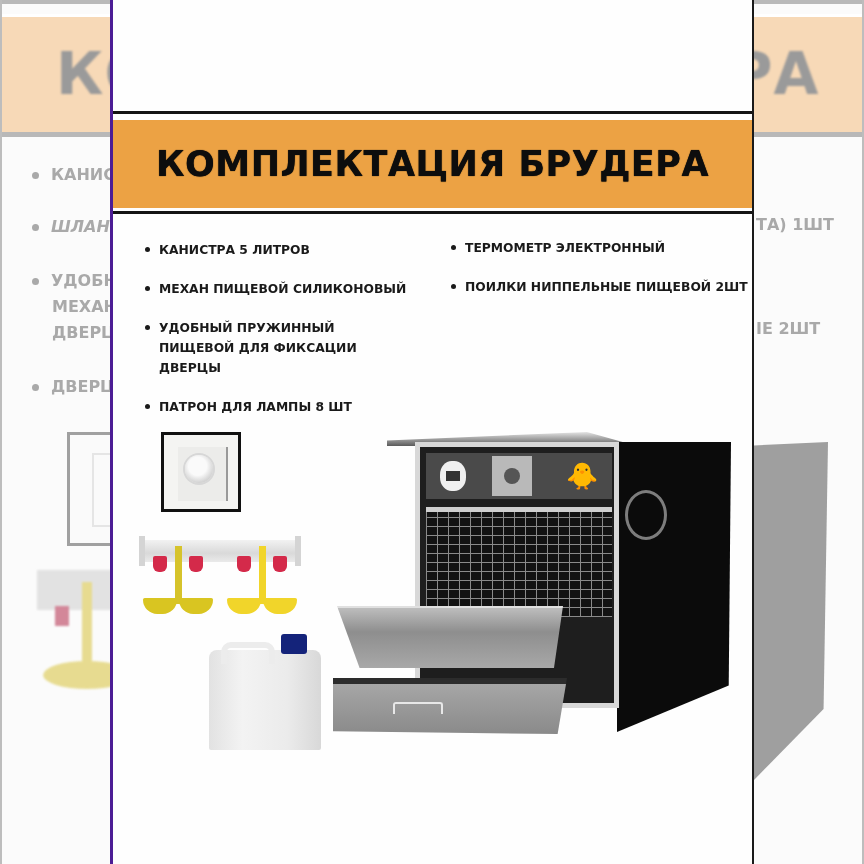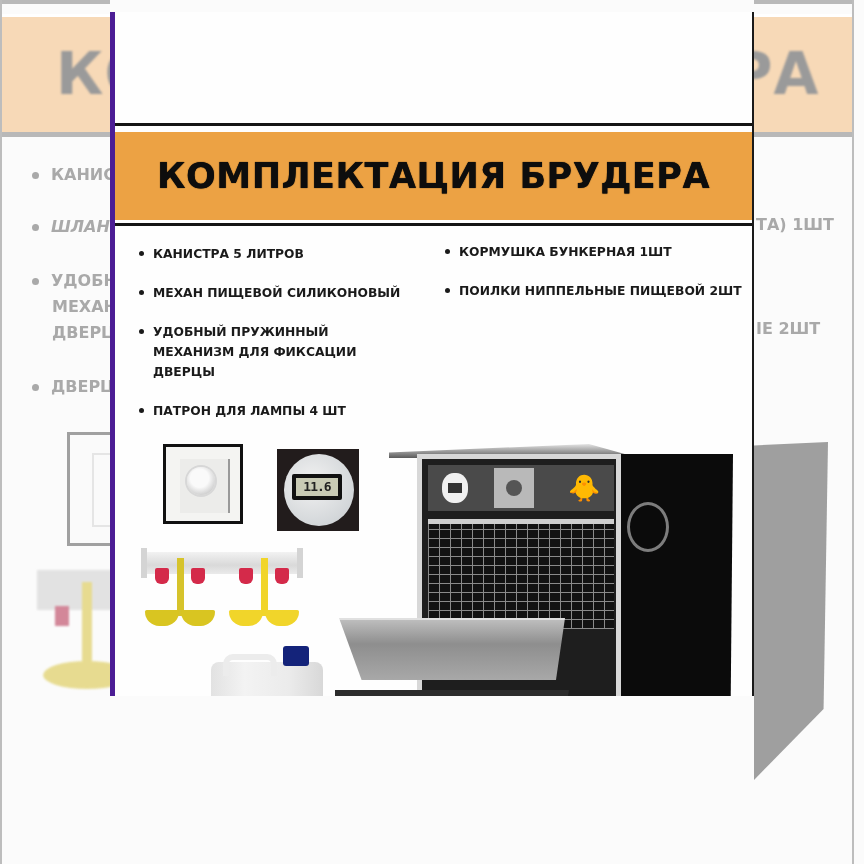--- a/index.html
+++ b/index.html
@@ -1,42 +1,42 @@
 <!DOCTYPE html>
 <html><head>
 <meta charset="utf-8">
 <style>
   html, body { margin:0; padding:0; }
   body { width:864px; height:864px; position:relative; overflow:hidden; background:#fbfbfb; font-family:"DejaVu Sans", sans-serif; }
 
   
   .bg-side { position:absolute; top:0; height:864px; overflow:hidden; background:#fbfbfb; }
   .bg-left { left:0; width:110px; border-left:2px solid #bdbdbd; box-sizing:border-box; }
-  .bg-right { left:754px; width:100px; border-right:2px solid #bdbdbd; box-sizing:border-box; }
+  .bg-right { left:754px; width:110px; border-right:2px solid #bdbdbd; box-sizing:border-box; }
   .bg-topbar { position:absolute; left:0; right:0; top:0; height:4px; background:#b9b9b9; }
   .bg-band { position:absolute; left:0; right:0; top:14px; height:118px; background:#f7d9b7; border-top:3px solid #fff; }
   .bg-band-line { position:absolute; left:0; right:0; top:132px; height:5px; background:#b8b8b8; }
   .bg-title { position:absolute; top:40px; font-weight:bold; font-size:58px; color:#9a9a9a; filter:blur(1px); letter-spacing:1px; white-space:nowrap; }
   .bg-left .bg-title { left:54px; }
   .bg-right .bg-title { left:-24px; }
   .bg-item { position:absolute; font-weight:bold; font-size:16px; color:#a9a9a9; filter:blur(0.7px); white-space:nowrap; line-height:22px; }
   .bg-item .dot { display:inline-block; width:7px; height:7px; border-radius:50%; background:#a9a9a9; margin-right:12px; vertical-align:middle; }
   .bg-switch { position:absolute; left:65px; top:432px; width:60px; height:108px; border:3px solid #a0a0a0; background:#fafafa; filter:blur(0.6px); }
   .bg-switch .inner { position:absolute; left:22px; top:18px; width:40px; height:70px; border:2px solid #e5e5e5; }
   .bg-drinker { position:absolute; left:35px; top:570px; width:90px; height:120px; filter:blur(1px); opacity:.55; }
   .bg-brooder { position:absolute; left:0; top:442px; width:74px; height:338px; background:#9f9f9f; clip-path:polygon(0 1%, 100% 0, 94% 79%, 0 100%); filter:blur(0.6px); }
 
   
-  .panel { position:absolute; left:110px; top:12px; width:644px; height:684px; background:#fefefe; border-left:5px solid #4c1d95; border-right:2px solid #1a1a1a; box-sizing:border-box; overflow:hidden; }
+  .panel { position:absolute; left:110px; top:0; width:644px; height:864px; background:#fefefe; border-left:3px solid #4c1d95; border-right:2px solid #1a1a1a; box-sizing:border-box; overflow:hidden; }
   .rule-top { position:absolute; left:0; right:0; top:111px; height:3px; background:#141414; }
   .band { position:absolute; left:0; right:0; top:120px; height:88px; background:#eca244; display:flex; align-items:center; justify-content:center; }
   .band-title { font-weight:bold; font-size:35px; color:#0d0d0d; letter-spacing:0.5px; white-space:nowrap; text-shadow:0 0 1px #000; }
   .rule-bottom { position:absolute; left:0; right:0; top:211px; height:3px; background:#141414; }
 
-  .list { position:absolute; margin:0; padding:0; list-style:none; }
+  .list { position:absolute; margin:8px; padding:0; list-style:none; }
   .list-left { left:24px; top:232px; width:270px; }
   .list-right { left:330px; top:230px; width:300px; }
   .list li { position:relative; padding-left:14px; font-weight:bold; font-size:12.3px; color:#1a1a1a; line-height:20px; }
   .list li::before { content:""; position:absolute; left:0; top:7px; width:5px; height:5px; border-radius:50%; background:#1a1a1a; }
   .list-left li { margin-bottom:19px; }
   .list-right li { margin-bottom:19px; white-space:nowrap; }
 
   
   .switch { position:absolute; left:48px; top:432px; width:80px; height:80px; border:3px solid #111; box-sizing:border-box; background:#f4f4f2; }
   .switch .plate { position:absolute; left:14px; top:12px; width:48px; height:54px; background:#ececea; border-right:2px solid #999; }
@@ -116,40 +116,34 @@
 <div class="panel">
   <div class="rule-top"></div>
   <div class="band">
     <span class="band-title">КОМПЛЕКТАЦИЯ БРУДЕРА</span>
   </div>
   <div class="rule-bottom"></div>
 
   <ul class="list list-left">
     <li>КАНИСТРА 5 ЛИТРОВ</li>
     <li>МЕХАН ПИЩЕВОЙ СИЛИКОНОВЫЙ</li>
-    <li style="width:210px;">УДОБНЫЙ ПРУЖИННЫЙ МЕХАНИЗМ ДЛЯ ФИКСАЦИИ ДВЕРЦЫ</li>
-    <li>ПАТРОН ДЛЯ ЛАМПЫ 4 ШТ</li>
+    <li style="width:210px;">УДОБНЫЙ ПРУЖИННЫЙ ПИЩЕВОЙ ДЛЯ ФИКСАЦИИ ДВЕРЦЫ</li>
+    <li>ПАТРОН ДЛЯ ЛАМПЫ 8 ШТ</li>
   </ul>
 
   <ul class="list list-right">
-    <li>КОРМУШКА БУНКЕРНАЯ 1ШТ</li>
+    <li>ТЕРМОМЕТР ЭЛЕКТРОННЫЙ</li>
     <li>ПОИЛКИ НИППЕЛЬНЫЕ ПИЩЕВОЙ 2ШТ</li>
   </ul>
 
   <div class="switch">
     <div class="plate"></div>
     <div class="knob"></div>
   </div>
 
-  <div class="thermo">
-    <div class="disc"></div>
-    <div class="lcd">
-      <div class="lcd-screen">11.6</div>
-    </div>
-  </div>
 
   <div class="drinker">
     <div class="pipe"></div>
     <div class="pipe-end" style="left:0;"></div>
     <div class="pipe-end" style="left:156px;"></div>
     <div class="nipple" style="left:14px;"></div>
     <div class="nipple" style="left:50px;"></div>
     <div class="nipple" style="left:98px;"></div>
     <div class="nipple" style="left:134px;"></div>
     <div class="stem" style="left:36px;"></div>

